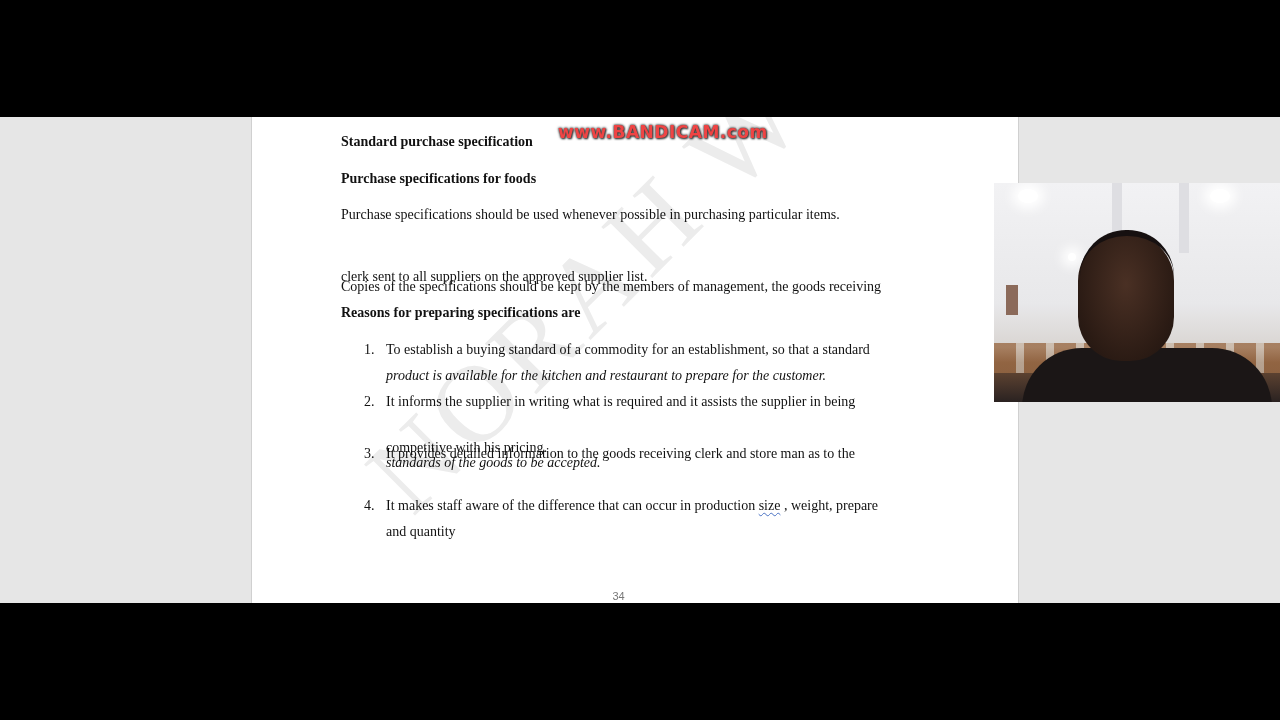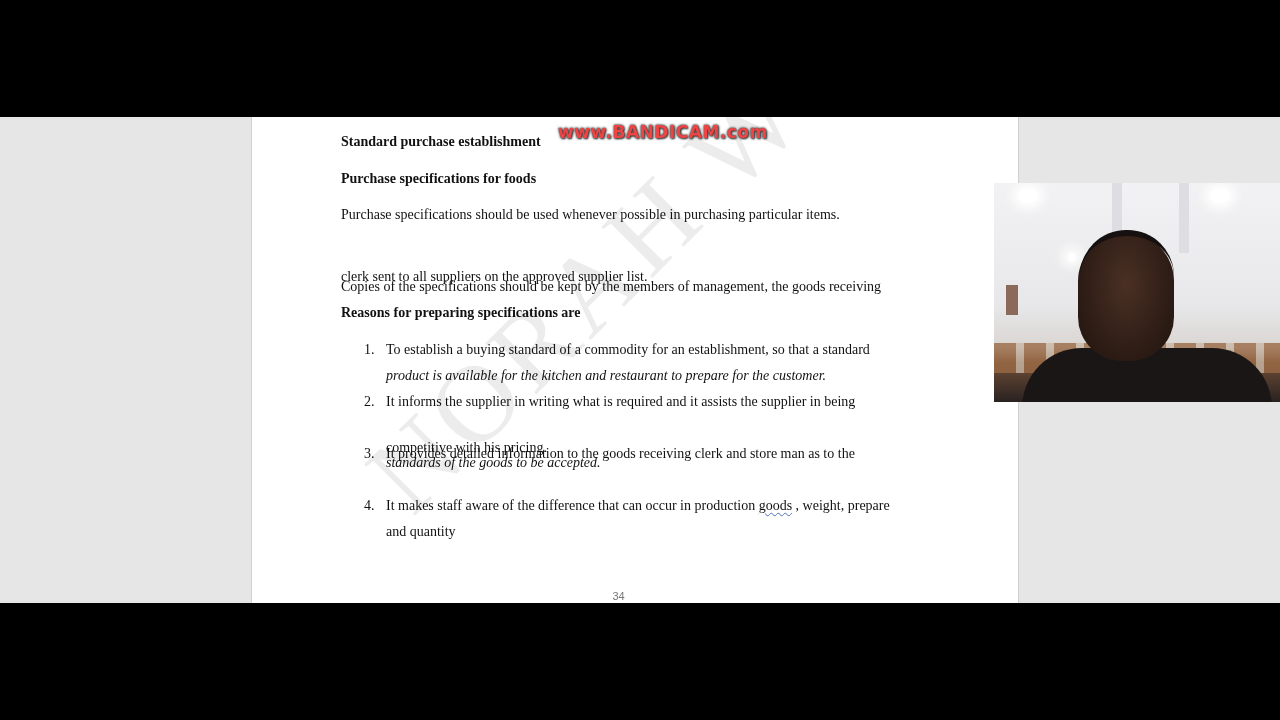--- a/index.html
+++ b/index.html
@@ -58,21 +58,21 @@
     .webcam .hair { position: absolute; left: 86px; top: 47px; width: 94px; height: 40px; border-radius: 50px 50px 0 0; border-top: 6px solid #161010; }
   </style>
 </head>
 <body>
 
 <div class="viewport">
   <div class="page">
     <div class="watermark">NORAH W</div>
 
     <div class="content">
-      <div class="line bold" style="top:17px;">Standard purchase establishment</div>
+      <div class="line bold" style="top:17px;">Standard purchase specification</div>
       <div class="line bold" style="top:54px;">Purchase specifications for foods</div>
       <div class="line" style="top:90px;">Purchase specifications should be used whenever possible in purchasing particular items.</div>
       <div class="line" style="top:114px;margin-top:48px;">Copies of the specifications should be kept by the members of management, the goods receiving</div>
       <div class="line" style="top:152px;">clerk sent to all suppliers on the approved supplier list.</div>
       <div class="line bold" style="top:188px;">Reasons for preparing specifications are</div>
 
       <div>
         <div>
           <span class="li-num" style="top:225px;">1.</span>
           <span class="li-text" style="top:225px;">To establish a buying standard of a commodity for an establishment, so that a standard</span>
@@ -83,21 +83,21 @@
           <span class="li-text" style="top:277px;">It informs the supplier in writing what is required and it assists the supplier in being</span>
           <span class="li-text" style="top:303px;margin-top:20px;">competitive with his pricing.</span>
         </div>
         <div>
           <span class="li-num" style="top:329px;">3.</span>
           <span class="li-text" style="top:329px;">It provides detailed information to the goods receiving clerk and store man as to the</span>
           <span class="li-text" style="top:338px;font-style:italic;">standards of the goods to be accepted.</span>
         </div>
         <div>
           <span class="li-num" style="top:381px;">4.</span>
-          <span class="li-text" style="top:381px;"><span>It makes staff aware of the difference that can occur in production </span><span class="squiggle">goods</span><span> , weight, prepare</span></span>
+          <span class="li-text" style="top:381px;"><span>It makes staff aware of the difference that can occur in production </span><span class="squiggle">size</span><span> , weight, prepare</span></span>
           <span class="li-text" style="top:407px;">and quantity</span>
         </div>
       </div>
     </div>
 
     <div class="page-number">34</div>
   </div>
 </div>
 
 <div class="bandicam">www.BANDICAM.com</div>

